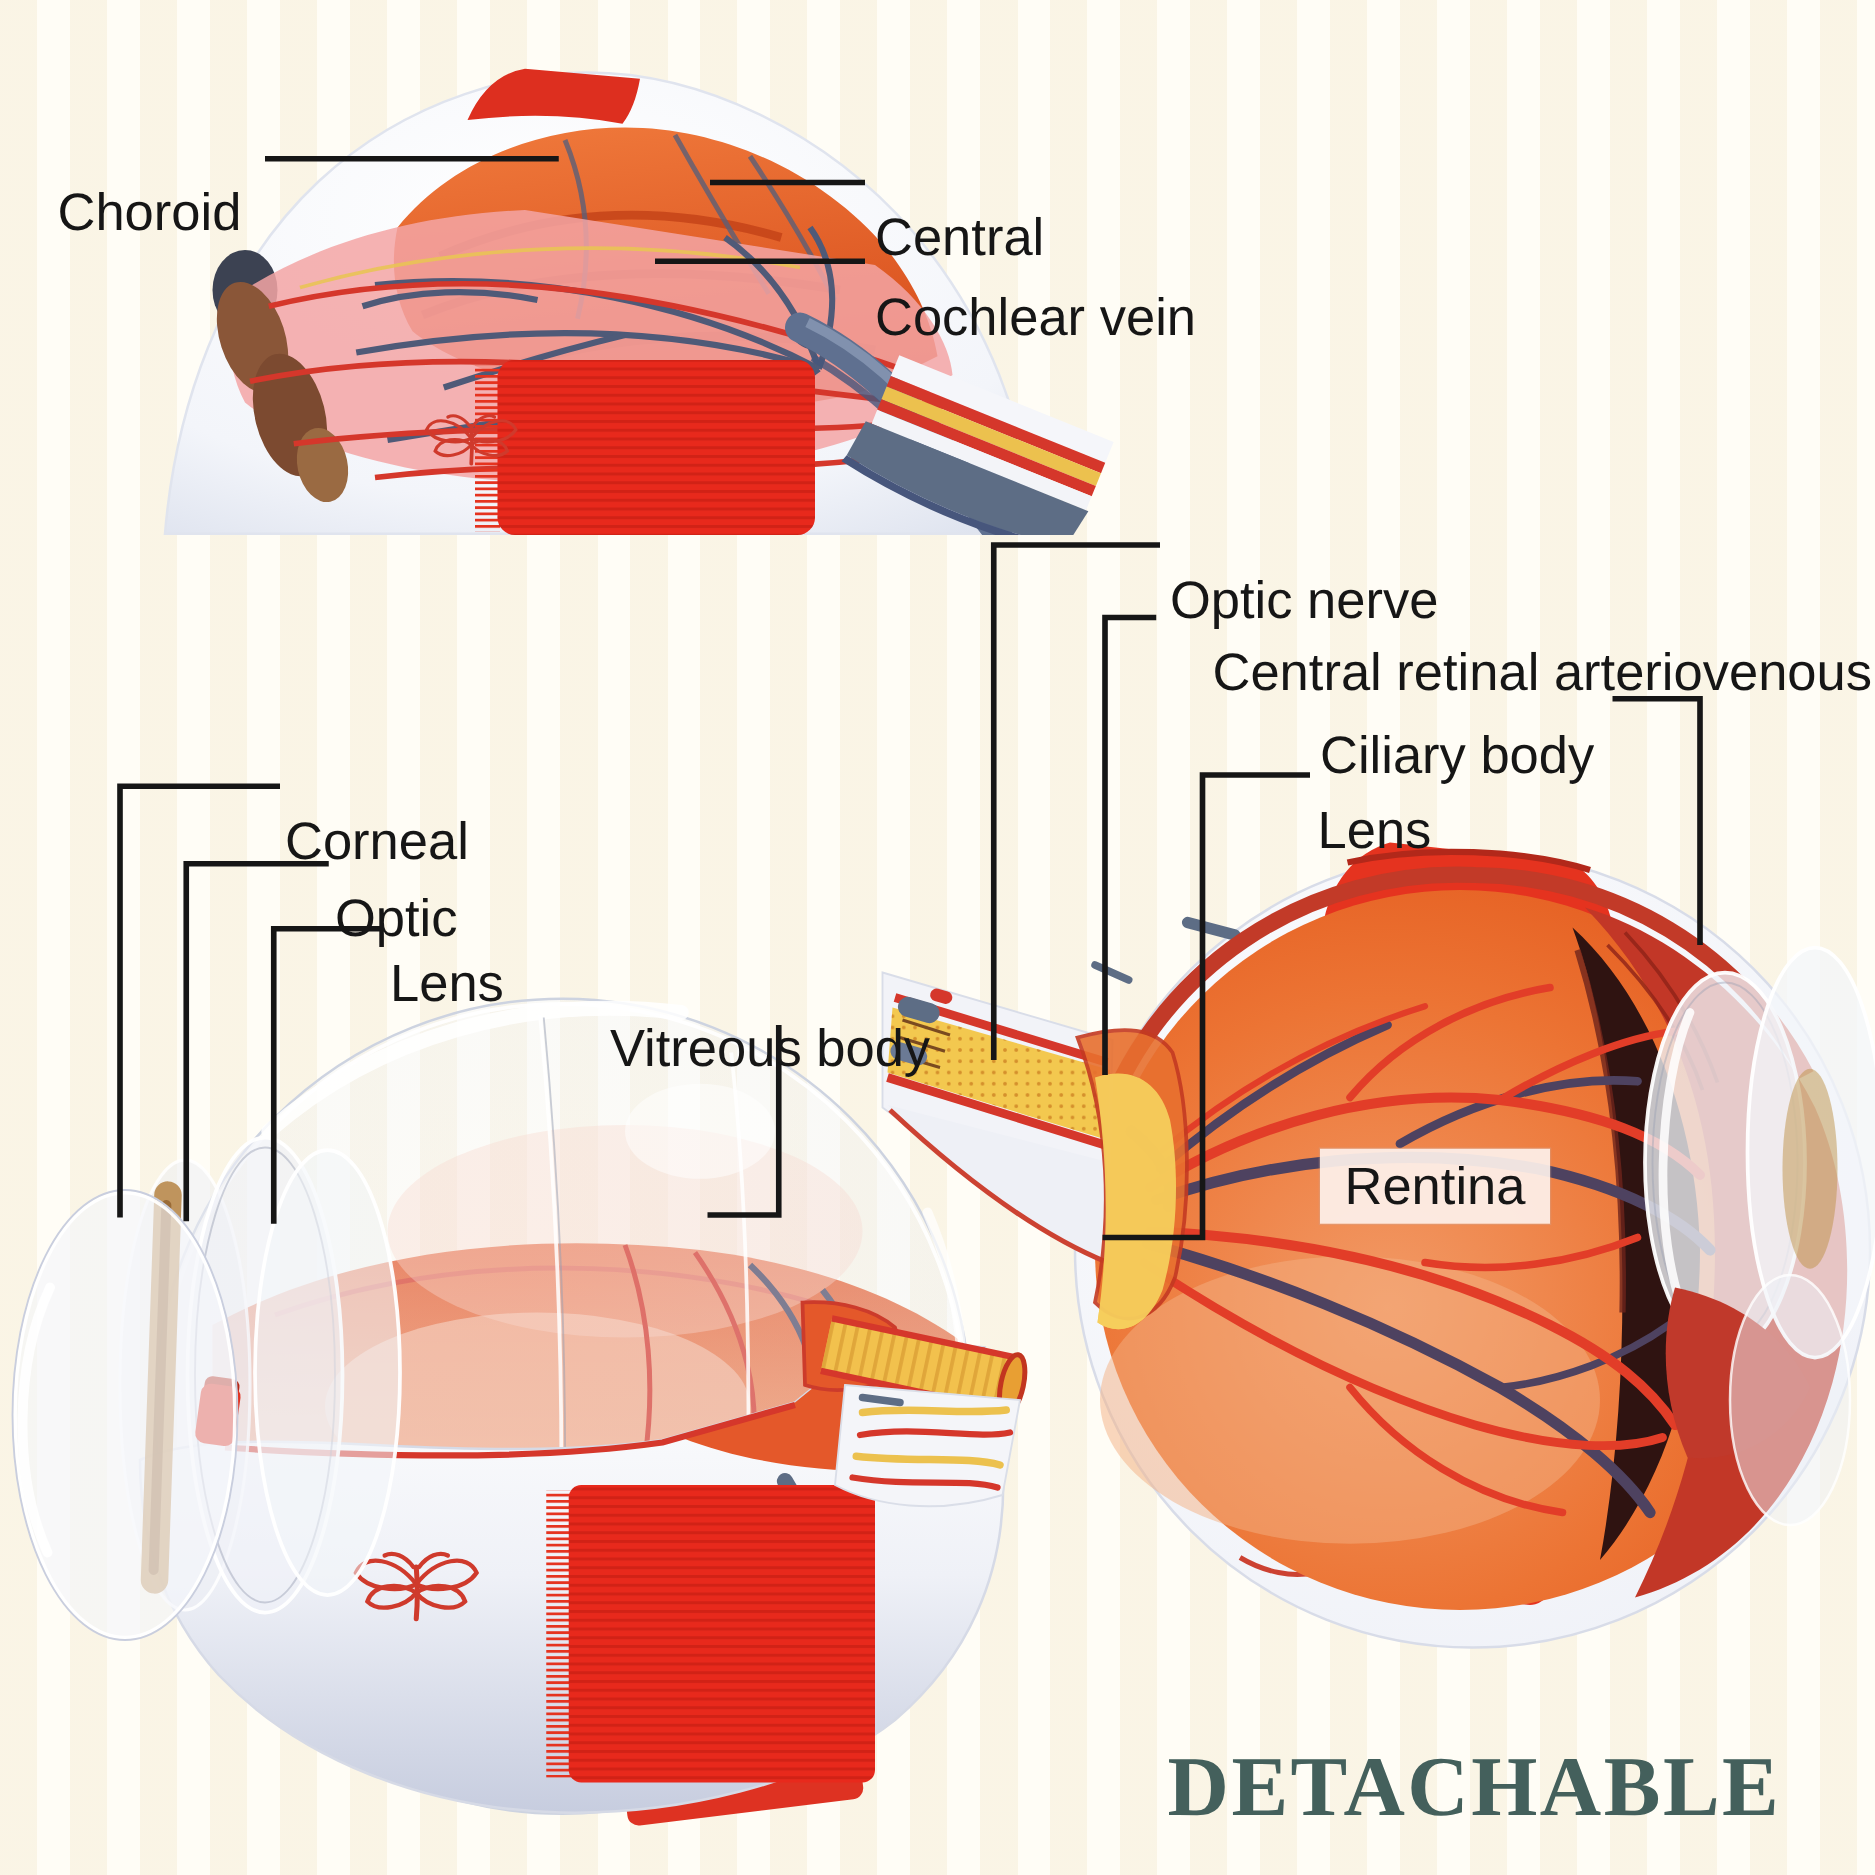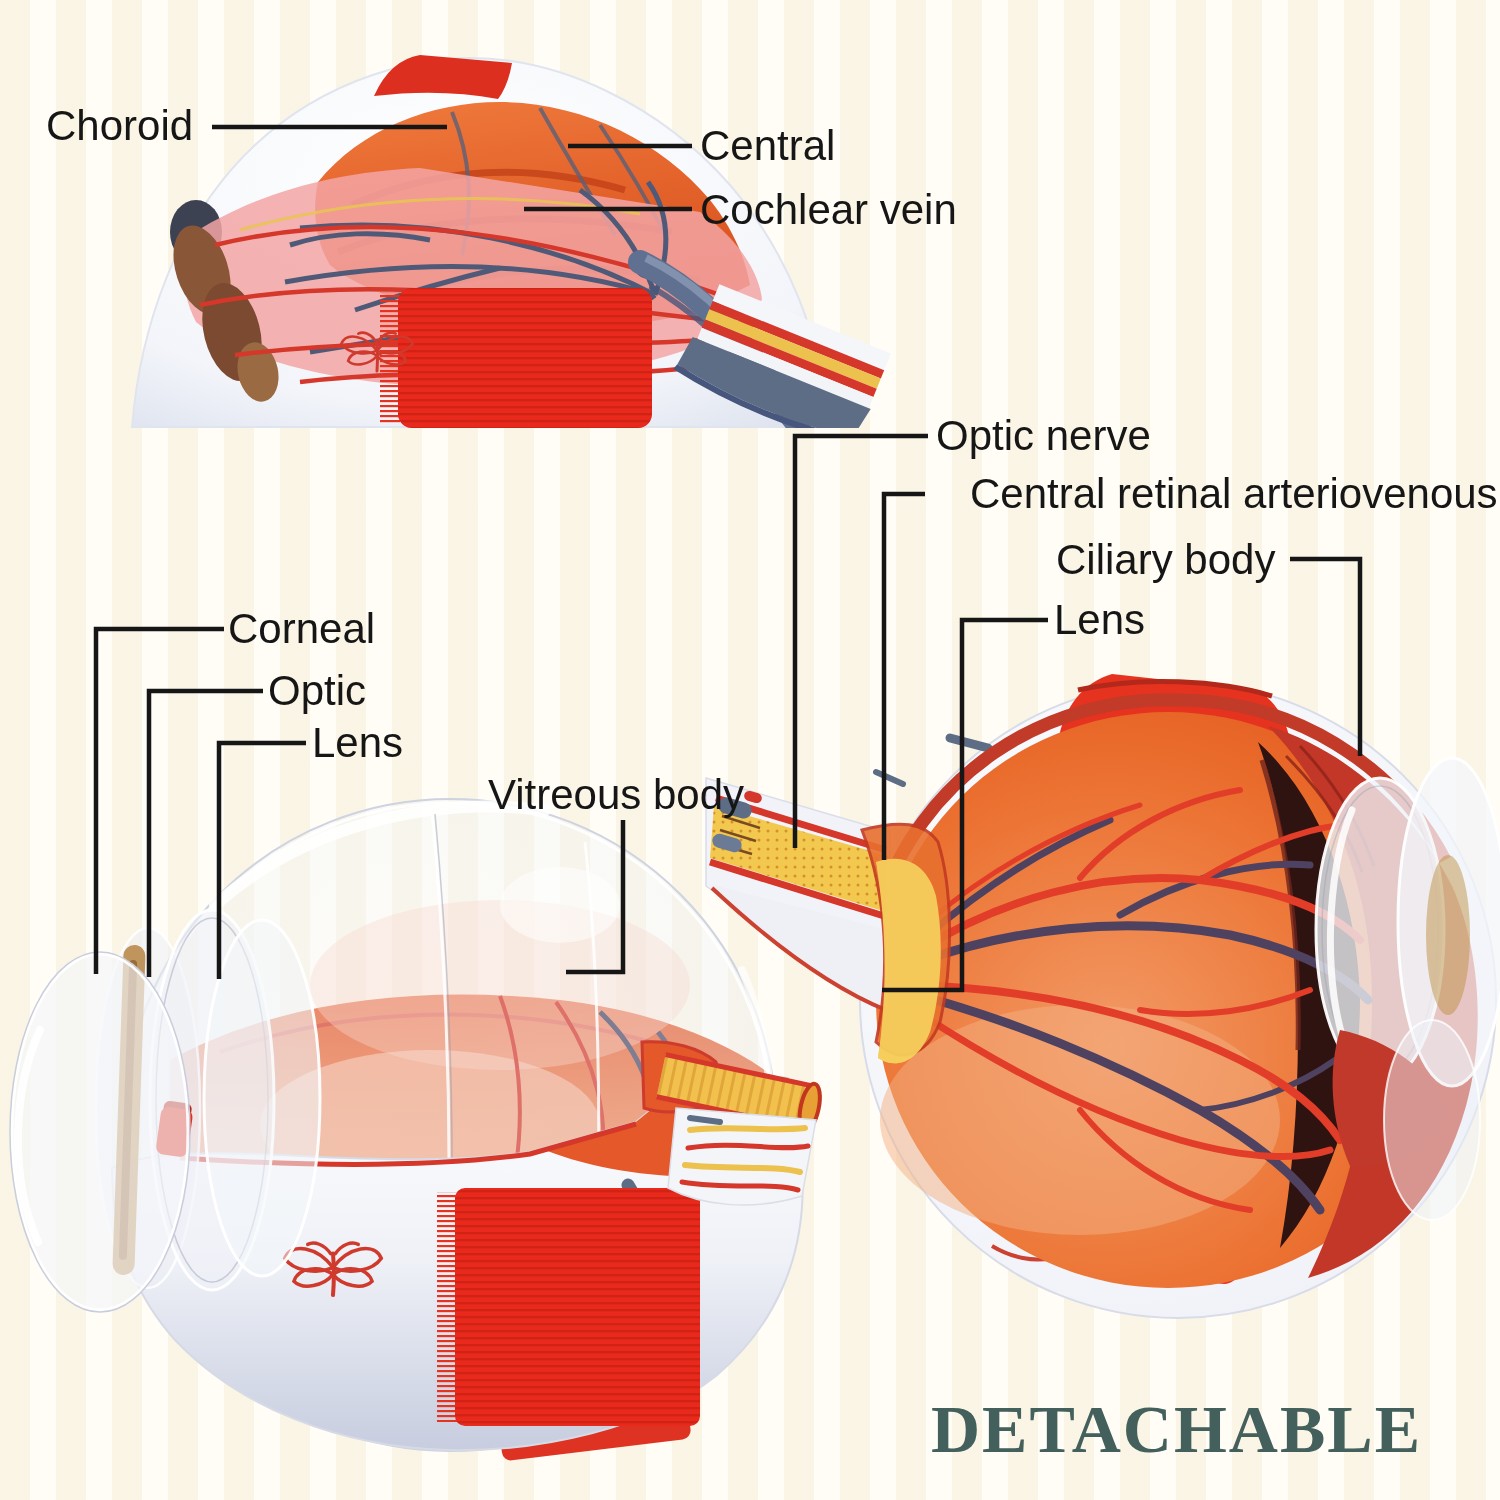--- a/index.html
+++ b/index.html
@@ -7,31 +7,31 @@
     position:relative; width:1500px; height:1500px; overflow:hidden;
     background-color:#fffdf6;
     background-image:repeating-linear-gradient(90deg,
       rgba(246,238,216,0.55) 0px, rgba(246,238,216,0.55) 30px,
       rgba(255,255,255,0) 30px, rgba(255,255,255,0) 56px);
     font-family:"Liberation Sans", sans-serif;
   }
   svg.art{position:absolute;left:0;top:0;}
   .label{
     position:absolute; font-size:42px; line-height:48px; color:#161616;
-    white-space:nowrap; letter-spacing:0px;
+    white-space:nowrap; letter-spacing:0px;margin-top:44px;
   }
   .rentina-box{
     position:absolute; left:1056px; top:919px; width:184px; height:60px;
     background:rgba(253,241,236,0.92);
     box-shadow:0 0 0 1px rgba(205,165,150,0.35);
     display:flex; align-items:center; justify-content:center;
     font-size:42px; color:#161616;
   }
   .badge{
-    position:absolute; left:856px; top:1390px; width:566px; text-align:right;
+    position:absolute; left:934px; top:1390px; width:566px; text-align:left;
     font-family:"Liberation Serif", serif; font-weight:700; font-size:68px;
     color:#44605c; letter-spacing:2px;
   }
 </style>
 </head>
 <body>
 
 <div class="canvas">
 
 <svg class="art" width="1500" height="1500" viewBox="0 0 1500 1500">
@@ -359,16 +359,19 @@
 <div class="label" style="left:700px;top:186px">Cochlear vein</div>
 <div class="label" style="left:936px;top:412px">Optic nerve</div>
 <div class="label" style="left:970px;top:470px">Central retinal arteriovenous</div>
 <div class="label" style="left:1056px;top:536px">Ciliary body</div>
 <div class="label" style="left:1054px;top:596px">Lens</div>
 <div class="label" style="left:228px;top:605px">Corneal</div>
 <div class="label" style="left:268px;top:667px">Optic</div>
 <div class="label" style="left:312px;top:719px">Lens</div>
 <div class="label" style="left:488px;top:771px">Vitreous body</div>
 
+<div class="rentina-box">
+  <span>Rentina</span>
+</div>
 
 <div class="badge">DETACHABLE</div>
 
 </div>
 
 </body></html>

